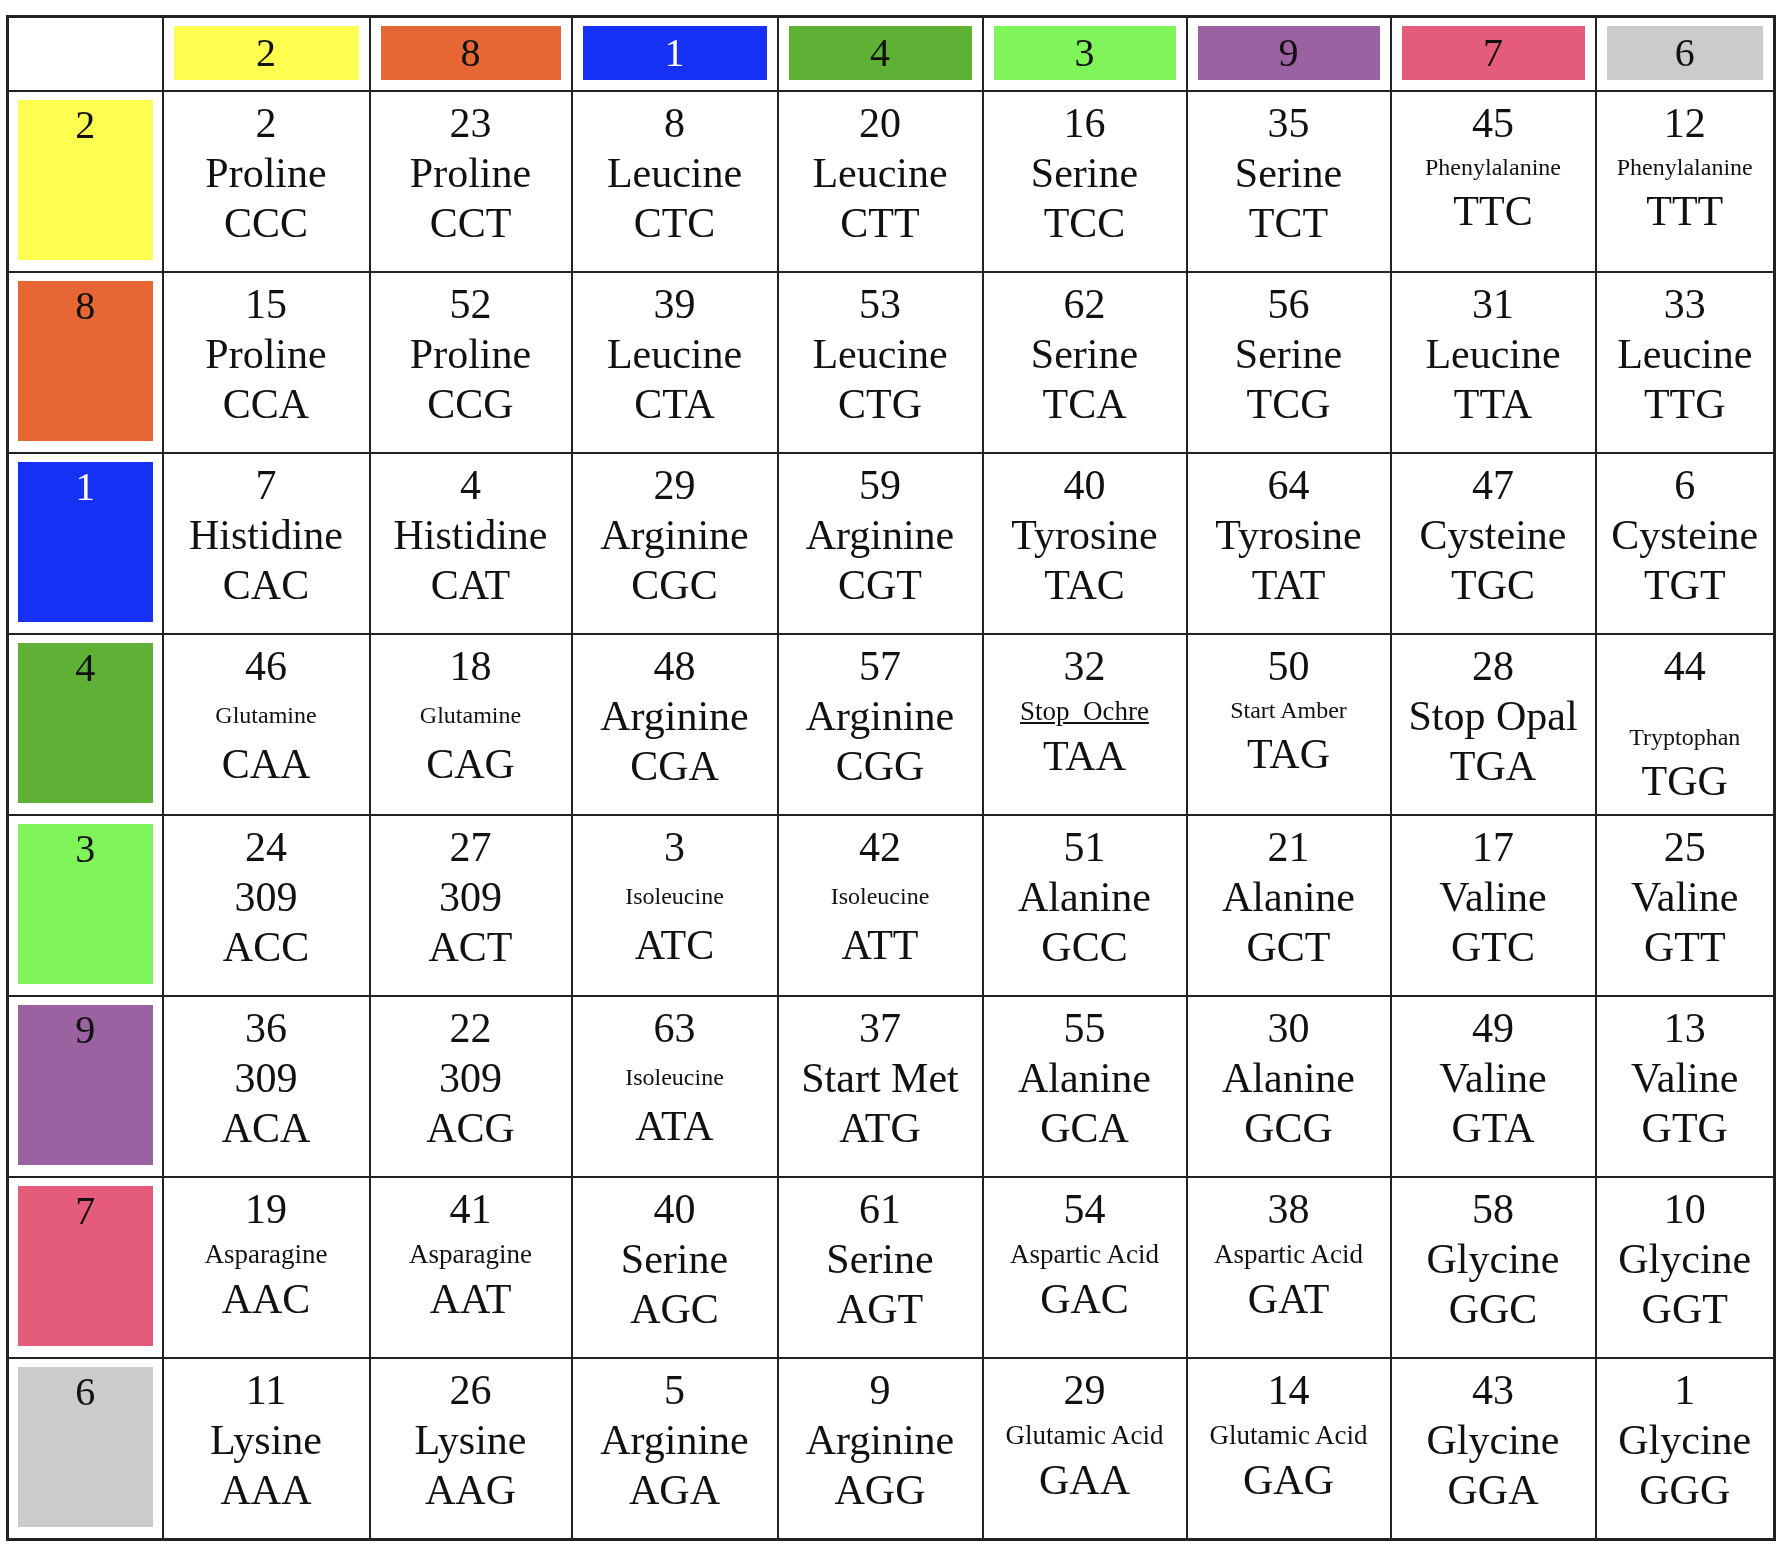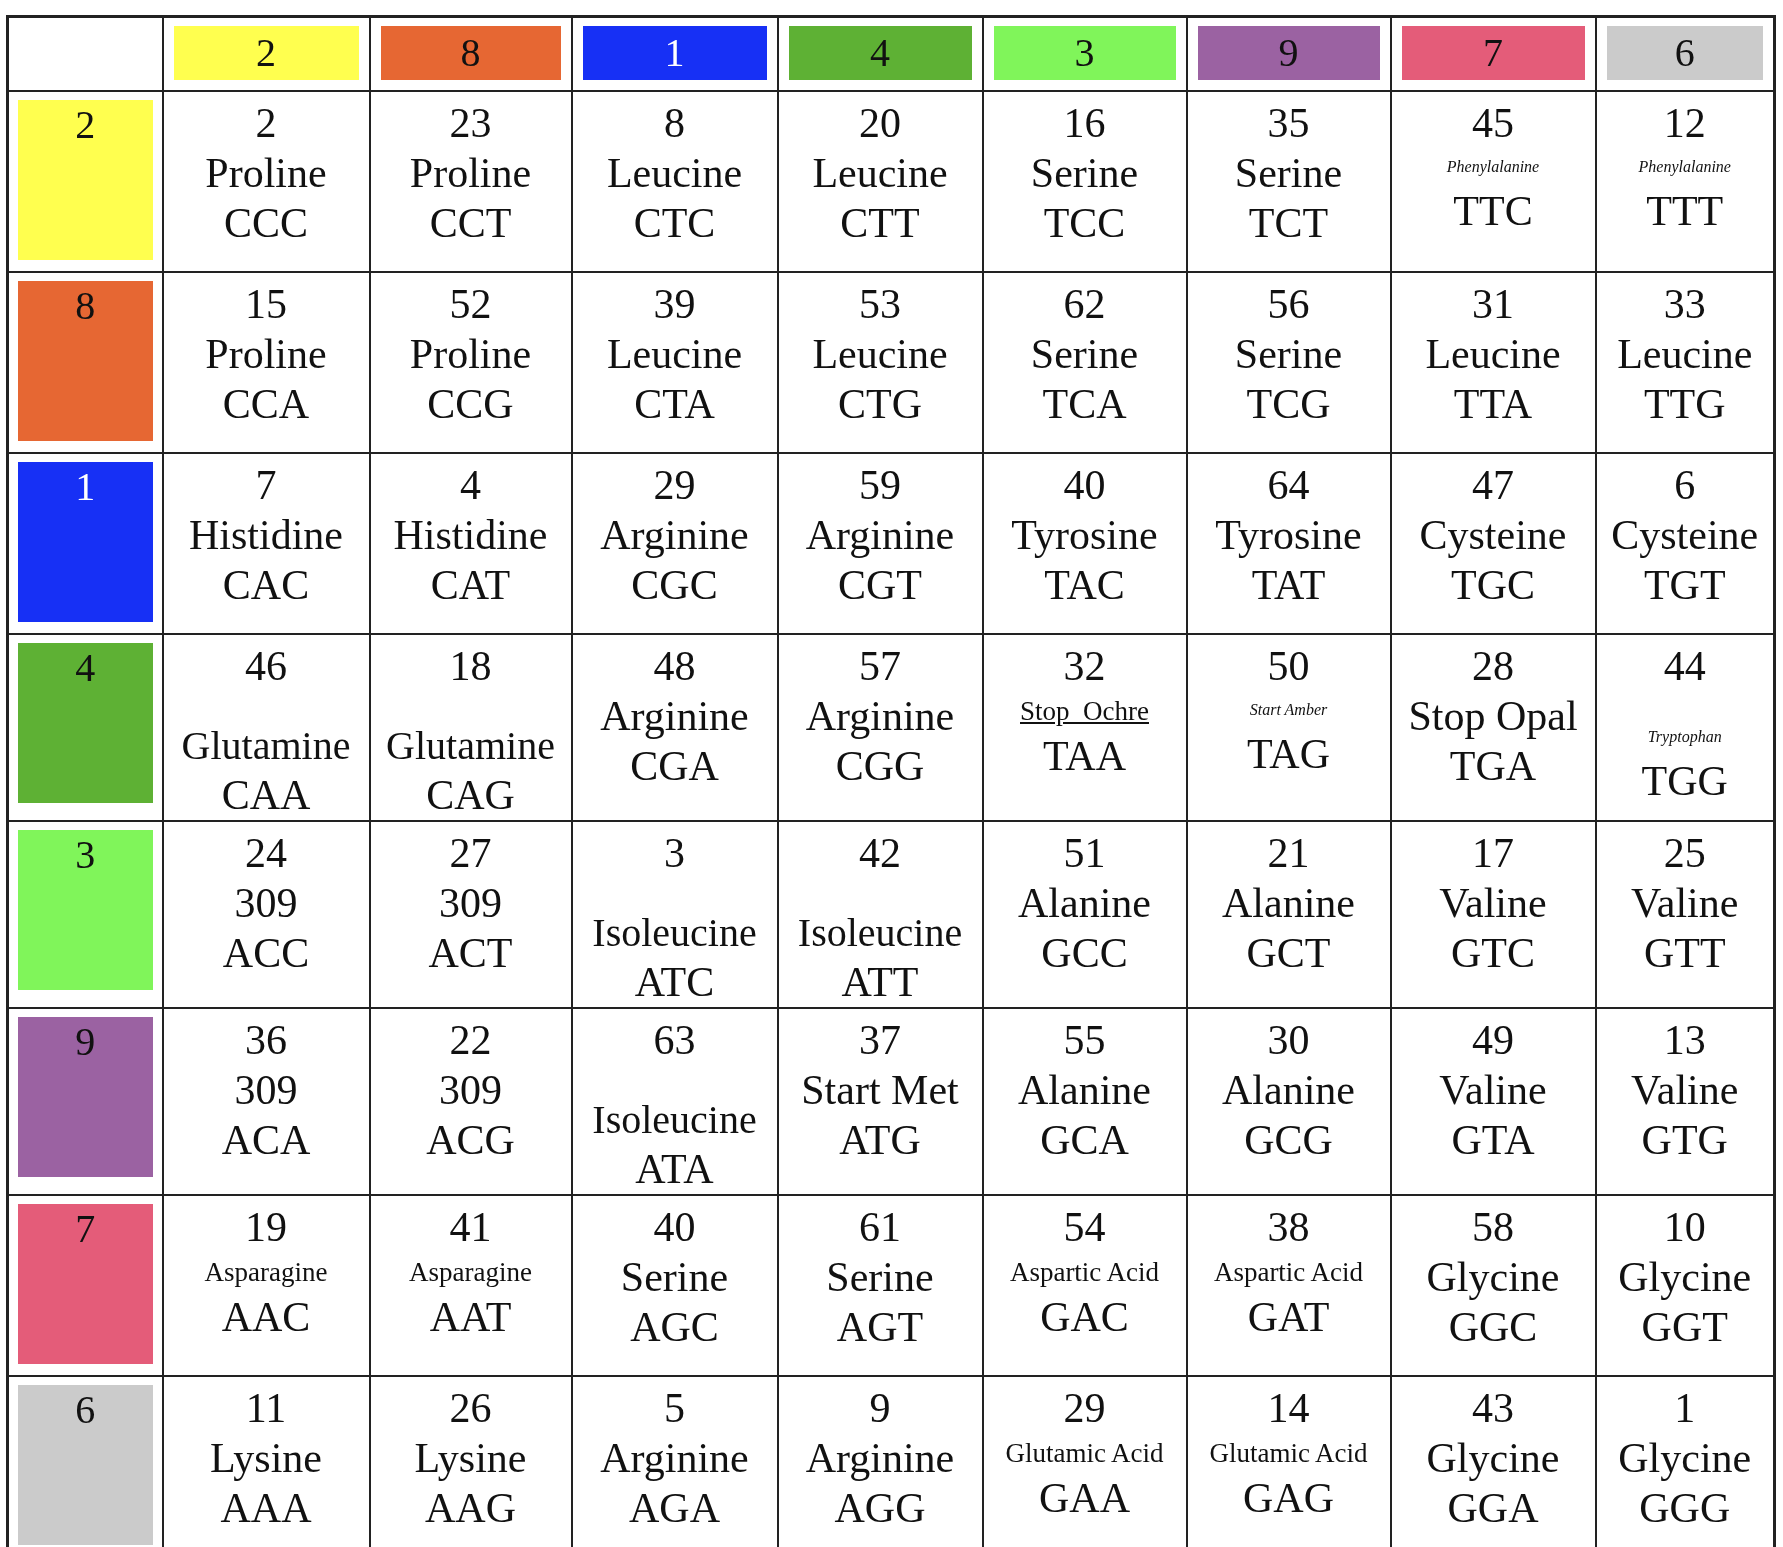--- a/index.html
+++ b/index.html
@@ -8,23 +8,23 @@
   #codon-table { position: absolute; left: 6px; top: 15px; border-collapse: collapse;
                  border: 3px solid #222; table-layout: fixed; }
   #codon-table td { border: 2px solid #222; padding: 0; text-align: center; vertical-align: top; background: #fff; }
   #codon-table tr.header-row td { height: 72px; }
   #codon-table tr.body-row td { height: 179px; }
   .hdr-swatch { margin: 8px 10px; height: 54px; line-height: 54px; font-size: 40px; }
   .row-swatch { margin: 8px 9px; height: 160px; font-size: 40px; line-height: 46px; padding-top: 2px; box-sizing: border-box; }
   .cell { padding-top: 6px; }
   .cell .num { font-size: 42px; line-height: 50px; display: block; }
   .cell .aa  { font-size: 42px; line-height: 50px; display: block; white-space: nowrap; }
-  .cell .aa.med   { font-size: 40px; line-height: 48px; margin-top: 31px; }
+  .cell .aa.med   { font-size: 24px; line-height: 48px; }
   .cell .aa.small { font-size: 27px; line-height: 40px; }
-  .cell .aa.tiny  { font-size: 16px; line-height: 38px; font-style: italic; }
+  .cell .aa.tiny  { font-size: 24px; line-height: 38px; }
   .cell .codon { font-size: 42px; line-height: 50px; display: block; }
   .white-text { color: #ffffff; }
 </style>
 </head>
 <body>
 
 <table id="codon-table">
   <colgroup>
     <col style="width:155px">
       <col style="width:207px">

